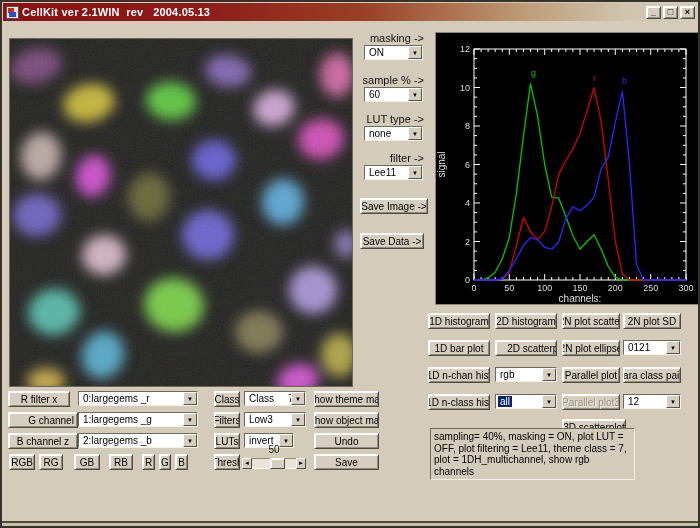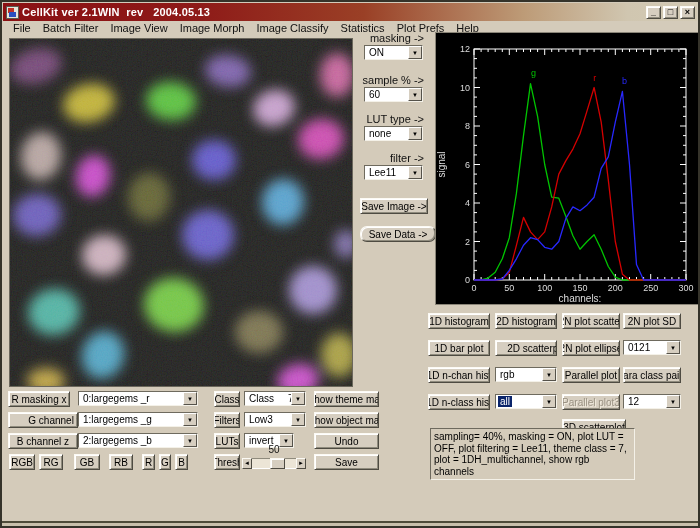--- a/index.html
+++ b/index.html
@@ -53,30 +53,20 @@
   <div class="titlebar">
     <div class="app-icon"></div>
     <span class="title-text">CellKit ver 2.1WIN  rev   2004.05.13</span>
     <div class="win-btns">
       <div class="win-btn">_</div>
       <div class="win-btn">□</div>
       <div class="win-btn">×</div>
     </div>
   </div>
 
-  <div class="menubar">
-    <span class="menu-item">File</span>
-    <span class="menu-item">Batch Filter</span>
-    <span class="menu-item">Image View</span>
-    <span class="menu-item">Image Morph</span>
-    <span class="menu-item">Image Classify</span>
-    <span class="menu-item">Statistics</span>
-    <span class="menu-item">Plot Prefs</span>
-    <span class="menu-item">Help</span>
-  </div>
 
   <div class="panel" style="left:7px;top:36px;width:344px;height:349px;">
     <svg id="cell-svg" width="342" height="347">
       <defs>
         <filter id="blobblur" x="-20%" y="-20%" width="140%" height="140%">
             <feGaussianBlur stdDeviation="6.5"></feGaussianBlur>
           </filter>
         <filter id="grain">
             <feTurbulence type="fractalNoise" baseFrequency="0.8" numOctaves="2" seed="3"></feTurbulence>
           <feColorMatrix type="matrix" values="1.4 0 0 0 0  0 1.4 0 0 0  0 0 1.4 0 0  0 0 0 0 0.55"></feColorMatrix>
@@ -131,21 +121,21 @@
     <span class="dd-arrow">▼</span>
   </div>
 
   <div class="lbl" style="left:330px;top:150px;width:92px;">filter -&gt;</div>
   <div class="dd" style="left:362px;top:163px;width:59px;">
     <span class="dd-text">Lee11</span>
     <span class="dd-arrow">▼</span>
   </div>
 
   <div class="btn" style="left:358px;top:196px;width:68px;height:16px;">Save Image -&gt;</div>
-  <div class="btn" style="left:358px;top:224px;width:76px;height:16px;border-radius:7px;">Save Data -&gt;</div>
+  <div class="btn" style="left:358px;top:231px;width:64px;height:16px;">Save Data -&gt;</div>
 
   <div class="panel" style="left:433px;top:30px;width:266px;height:273px;border-color:#8a8578;">
     <svg id="chart-svg" width="264" height="271">
         <rect width="264" height="271" fill="#000000"></rect>
         <rect x="38" y="16" width="212" height="231" fill="none" stroke="#ffffff" stroke-width="1"></rect>
         <line x1="38.0" y1="247" x2="38.0" y2="241" stroke="#ffffff"></line>
         <line x1="38.0" y1="16" x2="38.0" y2="22" stroke="#ffffff"></line>
         <text x="38.0" y="258" fill="#dddddd" font-size="9" text-anchor="middle">0</text>
         <line x1="45.1" y1="247" x2="45.1" y2="244" stroke="#ffffff"></line>
         <line x1="45.1" y1="16" x2="45.1" y2="19" stroke="#ffffff"></line>
@@ -308,21 +298,21 @@
     <span class="dd-arrow">▼</span>
   </div>
   <div class="btn btn-disabled" style="left:560px;top:392px;width:58px;height:16px;">Parallel plot3</div>
   <div class="dd" style="left:621px;top:392px;width:58px;">
     <span class="dd-text">12</span>
     <span class="dd-arrow">▼</span>
   </div>
 
   <div class="btn" style="left:560px;top:417px;width:64px;height:16px;">3D scatterplot</div>
 
-  <div class="btn" style="left:6px;top:389px;width:62px;height:16px;">R masking x</div>
+  <div class="btn" style="left:6px;top:389px;width:62px;height:16px;">R filter x</div>
   <div class="dd" style="left:76px;top:389px;width:120px;">
     <span class="dd-text">0:largegems _r</span>
     <span class="dd-arrow">▼</span>
   </div>
   <div class="btn" style="left:6px;top:410px;width:70px;height:16px;padding-left:24px;">G channel y</div>
   <div class="dd" style="left:76px;top:410px;width:120px;">
     <span class="dd-text">1:largegems _g</span>
     <span class="dd-arrow">▼</span>
   </div>
   <div class="btn" style="left:6px;top:431px;width:70px;height:16px;">B channel z</div>

